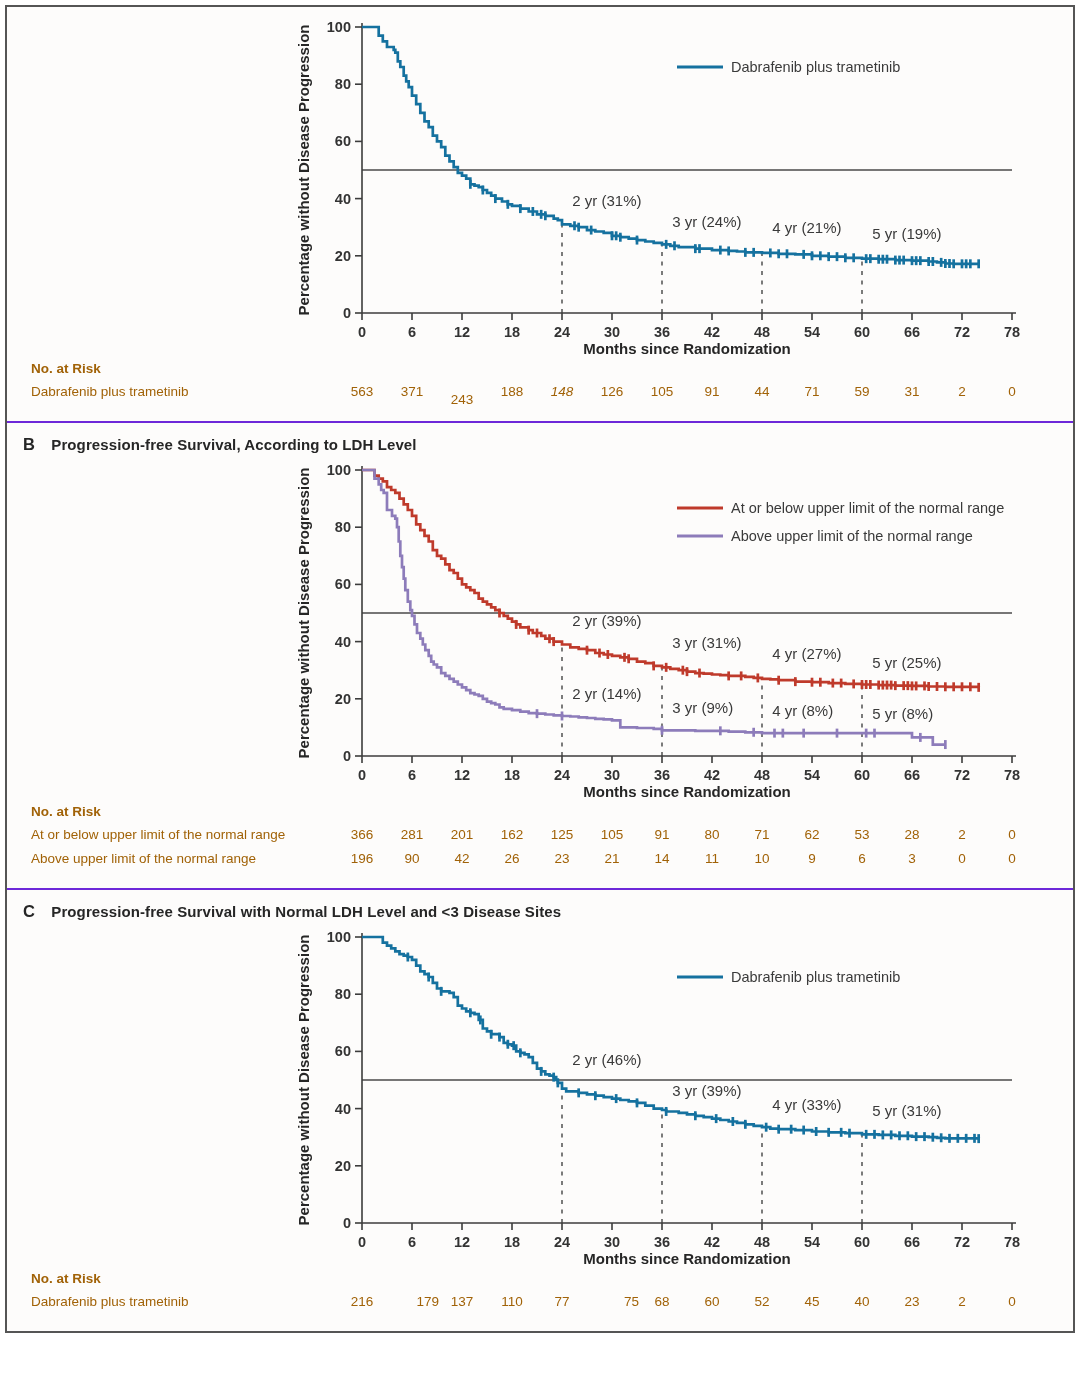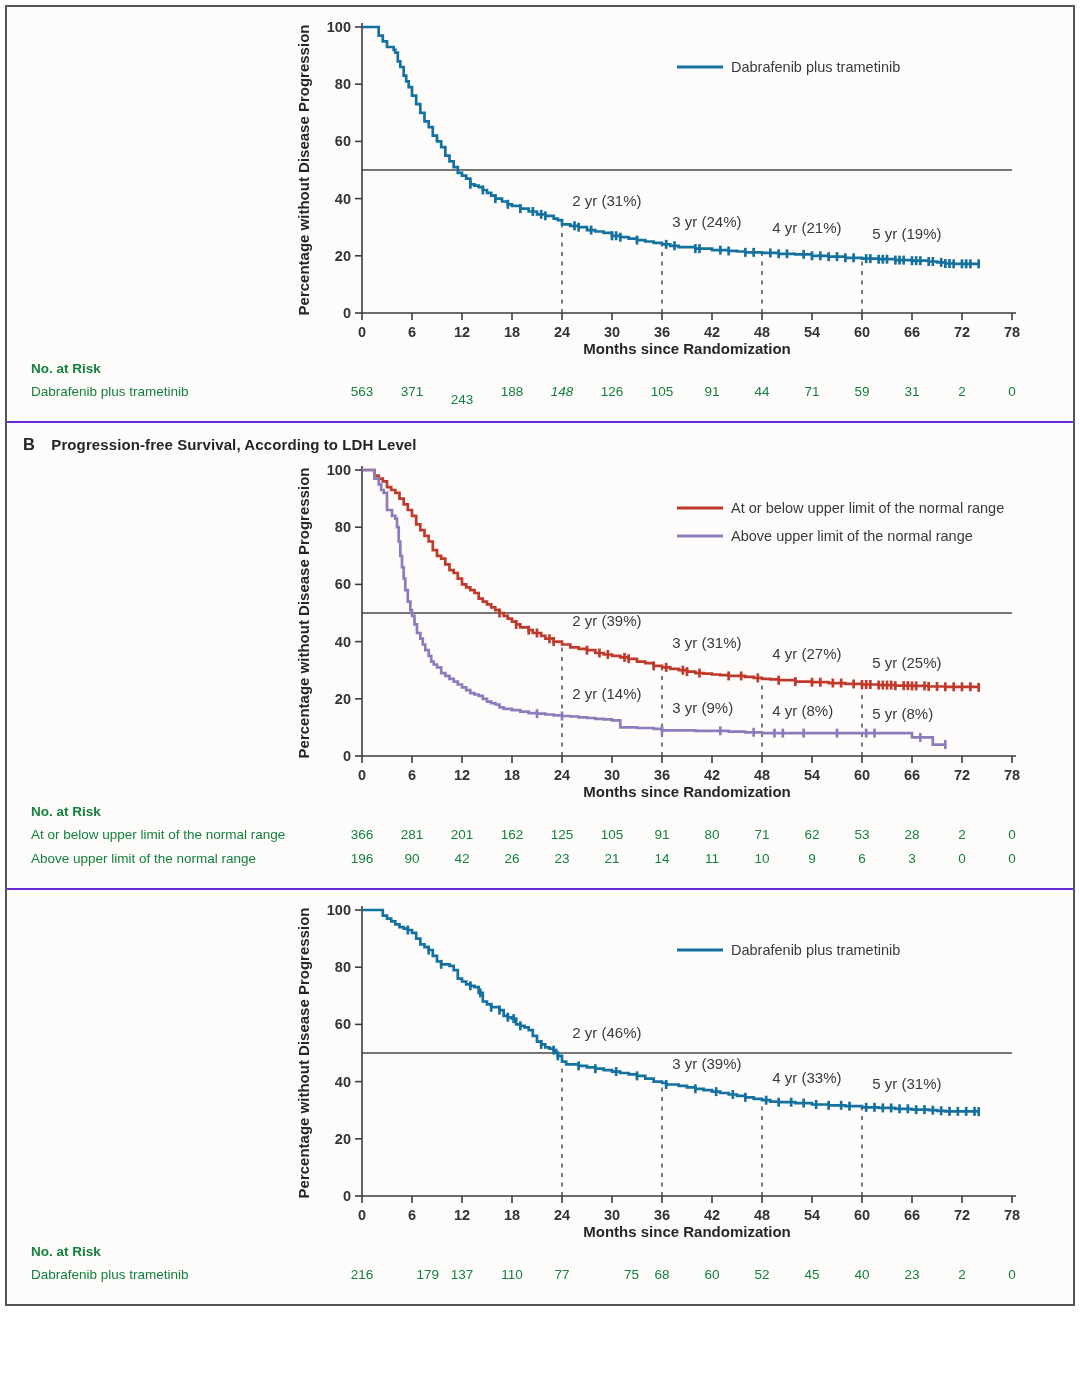--- a/index.html
+++ b/index.html
@@ -3,21 +3,21 @@
 <meta charset="utf-8">
 <style>
   html,body{margin:0;padding:0;background:#ffffff;}
   body{font-family:"Liberation Sans", sans-serif; color:#2e2e2e; width:1080px;}
   .figure{border:2px solid #555; margin:5px; background:#fdfcfb;}
   .panel{padding:6px 10px 2px 10px; position:relative;}
   .panel + .panel{border-top:2px solid #6d28d9;}
   .panel-title{font-size:15px; font-weight:bold; color:#262626; padding:6px 0 2px 6px; letter-spacing:.1px;}
   .panel-title .letter{font-size:16.5px; margin-right:12px;}
   svg.chart{display:block;}
-  .risk{position:relative; font-size:13.5px; color:#15803d;}
+  .risk{position:relative; font-size:13.5px; color:#a16207;}
   .risk .hdr{position:absolute; left:14px; font-weight:bold;}
   .risk .rowlab{position:absolute; left:14px; white-space:nowrap;}
   .risk .val{position:absolute; width:54px; text-align:center; white-space:nowrap;}
   .risk-a,.risk-c{height:64px;}
   .risk-b{height:88px;}
 </style>
 </head>
 <body>
 
 <div class="figure">
@@ -313,20 +313,24 @@
         <div class="val" style="top: 53px; left: 718px;">10</div>
         <div class="val" style="top: 53px; left: 768px;">9</div>
         <div class="val" style="top: 53px; left: 818px;">6</div>
         <div class="val" style="top: 53px; left: 868px;">3</div>
         <div class="val" style="top: 53px; left: 918px;">0</div>
         <div class="val" style="top: 53px; left: 968px;">0</div>
       </div>
   </section>
 
   <section class="panel">
+    <div class="panel-title">
+      <span class="letter">C</span>
+      <span>Progression-free Survival with Normal LDH Level and &lt;3 Disease Sites</span>
+    </div>
     <svg class="chart" id="chart-2" width="1056" height="342" viewBox="0 0 1056 342">
         <line x1="345" y1="157" x2="995" y2="157" stroke="#4a4a4a" stroke-width="1.6"></line>
         <line x1="545" y1="300" x2="545" y2="165.58" stroke="#5a5a5a" stroke-width="1.6" stroke-dasharray="4 5.5"></line>
         <line x1="645" y1="300" x2="645" y2="187.03" stroke="#5a5a5a" stroke-width="1.6" stroke-dasharray="4 5.5"></line>
         <line x1="745" y1="300" x2="745" y2="204.19" stroke="#5a5a5a" stroke-width="1.6" stroke-dasharray="4 5.5"></line>
         <line x1="845" y1="300" x2="845" y2="211.34" stroke="#5a5a5a" stroke-width="1.6" stroke-dasharray="4 5.5"></line>
         <line x1="345" y1="10" x2="345" y2="300" stroke="#3c3c3c" stroke-width="1.6"></line>
         <line x1="345" y1="300" x2="999" y2="300" stroke="#3c3c3c" stroke-width="1.6"></line>
         <line x1="338" y1="300" x2="345" y2="300" stroke="#3c3c3c" stroke-width="1.6"></line>
         <text x="334" y="305" text-anchor="end" font-size="14.5" font-weight="600" fill="#333333">0</text>

